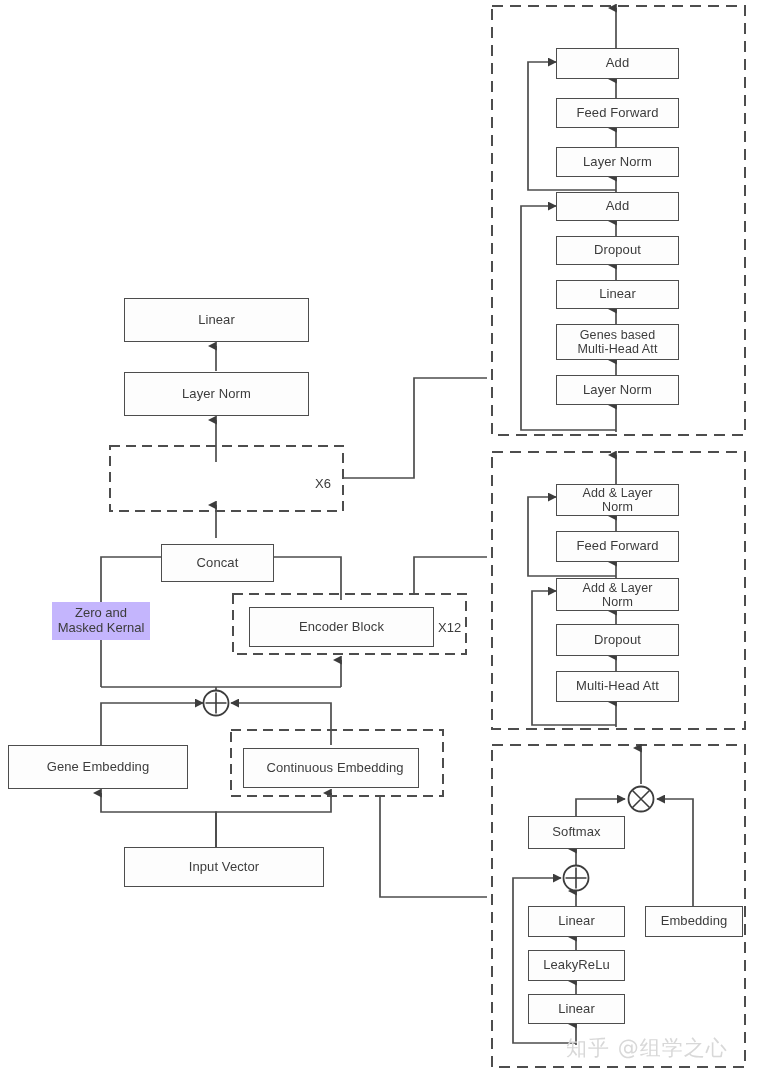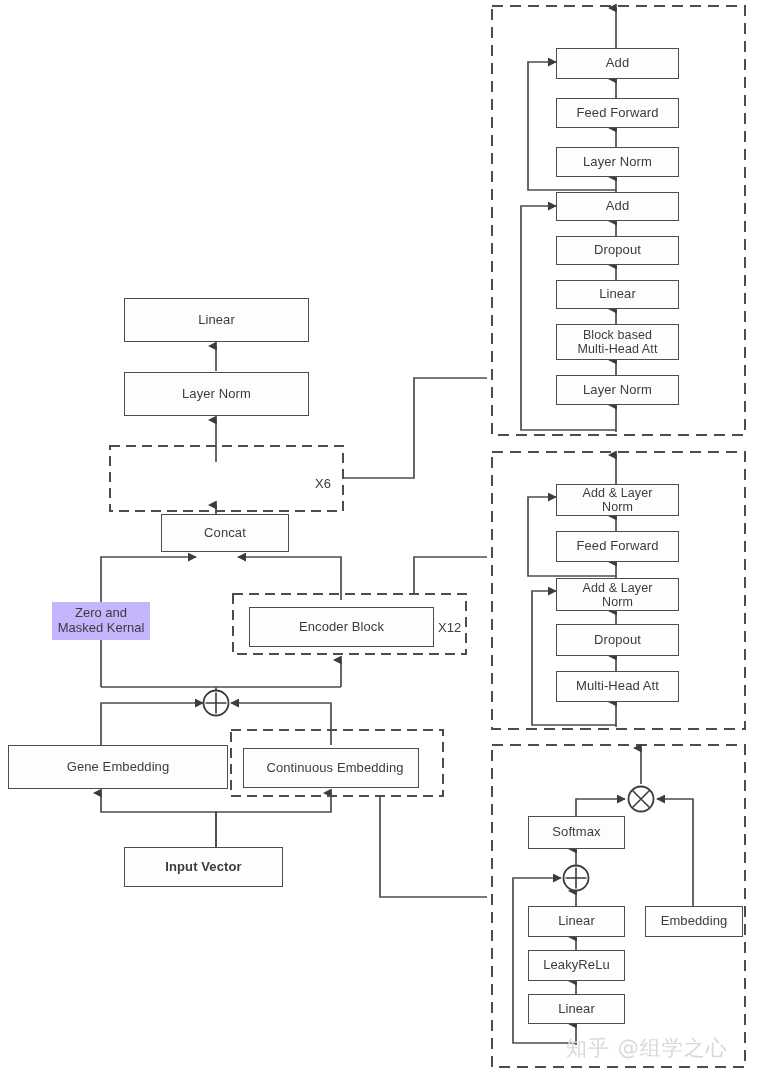--- a/index.html
+++ b/index.html
@@ -191,38 +191,38 @@
     </g>
   </svg>
 
   <div class="node-box" style="left:124px; top:298px; width:185px; height:44px;">Linear</div>
 
   <div class="node-box" style="left:124px; top:372px; width:185px; height:44px;">Layer Norm</div>
 
 
   <div class="repeat-label" style="left:315px; top:476px;">X6</div>
 
-  <div class="node-box" style="left:161px; top:514px; width:128px; height:38px;">Concat</div>
+  <div class="node-box" style="left:161px; top:544px; width:113px; height:38px;">Concat</div>
 
   <div class="plain-label" style="left:52px; top:602px; width:98px; height:38px;">
     <span style="display:block;">
       <span>Zero and</span><br>
       <span>Masked Kernal</span>
     </span>
   </div>
 
   <div class="node-box" style="left:249px; top:607px; width:185px; height:40px;">Encoder Block</div>
 
   <div class="repeat-label" style="left:438px; top:620px;">X12</div>
 
-  <div class="node-box" style="left:8px; top:745px; width:220px; height:44px;">Gene Embedding</div>
+  <div class="node-box" style="left:8px; top:745px; width:180px; height:44px;">Gene Embedding</div>
 
   <div class="node-box" style="left:243px; top:748px; width:176px; height:40px;padding-left:8px;">Continuous Embedding</div>
 
-  <div class="node-box" style="left:124px; top:847px; width:159px; height:40px;font-weight:bold;">Input Vector</div>
+  <div class="node-box" style="left:124px; top:847px; width:200px; height:40px;">Input Vector</div>
 
   <svg class="layer" viewBox="0 0 757 1074">
     <g stroke="#4d4d4d" stroke-width="2" fill="none" stroke-dasharray="10 6">
       <rect x="110" y="446" width="233" height="65"></rect>
       <rect x="233" y="594" width="233" height="60"></rect>
       <rect x="231" y="730" width="212" height="66"></rect>
     </g>
   </svg>
 
   <div class="node-box" style="left:556px; top:48px; width:123px; height:31px;">Add</div>
@@ -232,21 +232,21 @@
   <div class="node-box" style="left:556px; top:147px; width:123px; height:30px;">Layer Norm</div>
 
   <div class="node-box" style="left:556px; top:192px; width:123px; height:29px;">Add</div>
 
   <div class="node-box" style="left:556px; top:236px; width:123px; height:29px;">Dropout</div>
 
   <div class="node-box" style="left:556px; top:280px; width:123px; height:29px;">Linear</div>
 
   <div class="node-box two-line" style="left:556px; top:324px; width:123px; height:36px;">
     <span style="display:block;">
-      <span>Block based</span><br>
+      <span>Genes based</span><br>
       <span>Multi-Head Att</span>
     </span>
   </div>
 
   <div class="node-box" style="left:556px; top:375px; width:123px; height:30px;">Layer Norm</div>
 
   <div class="node-box two-line" style="left:556px; top:484px; width:123px; height:32px;">
     <span style="display:block;">
       <span>Add &amp; Layer</span><br>
       <span>Norm</span>

